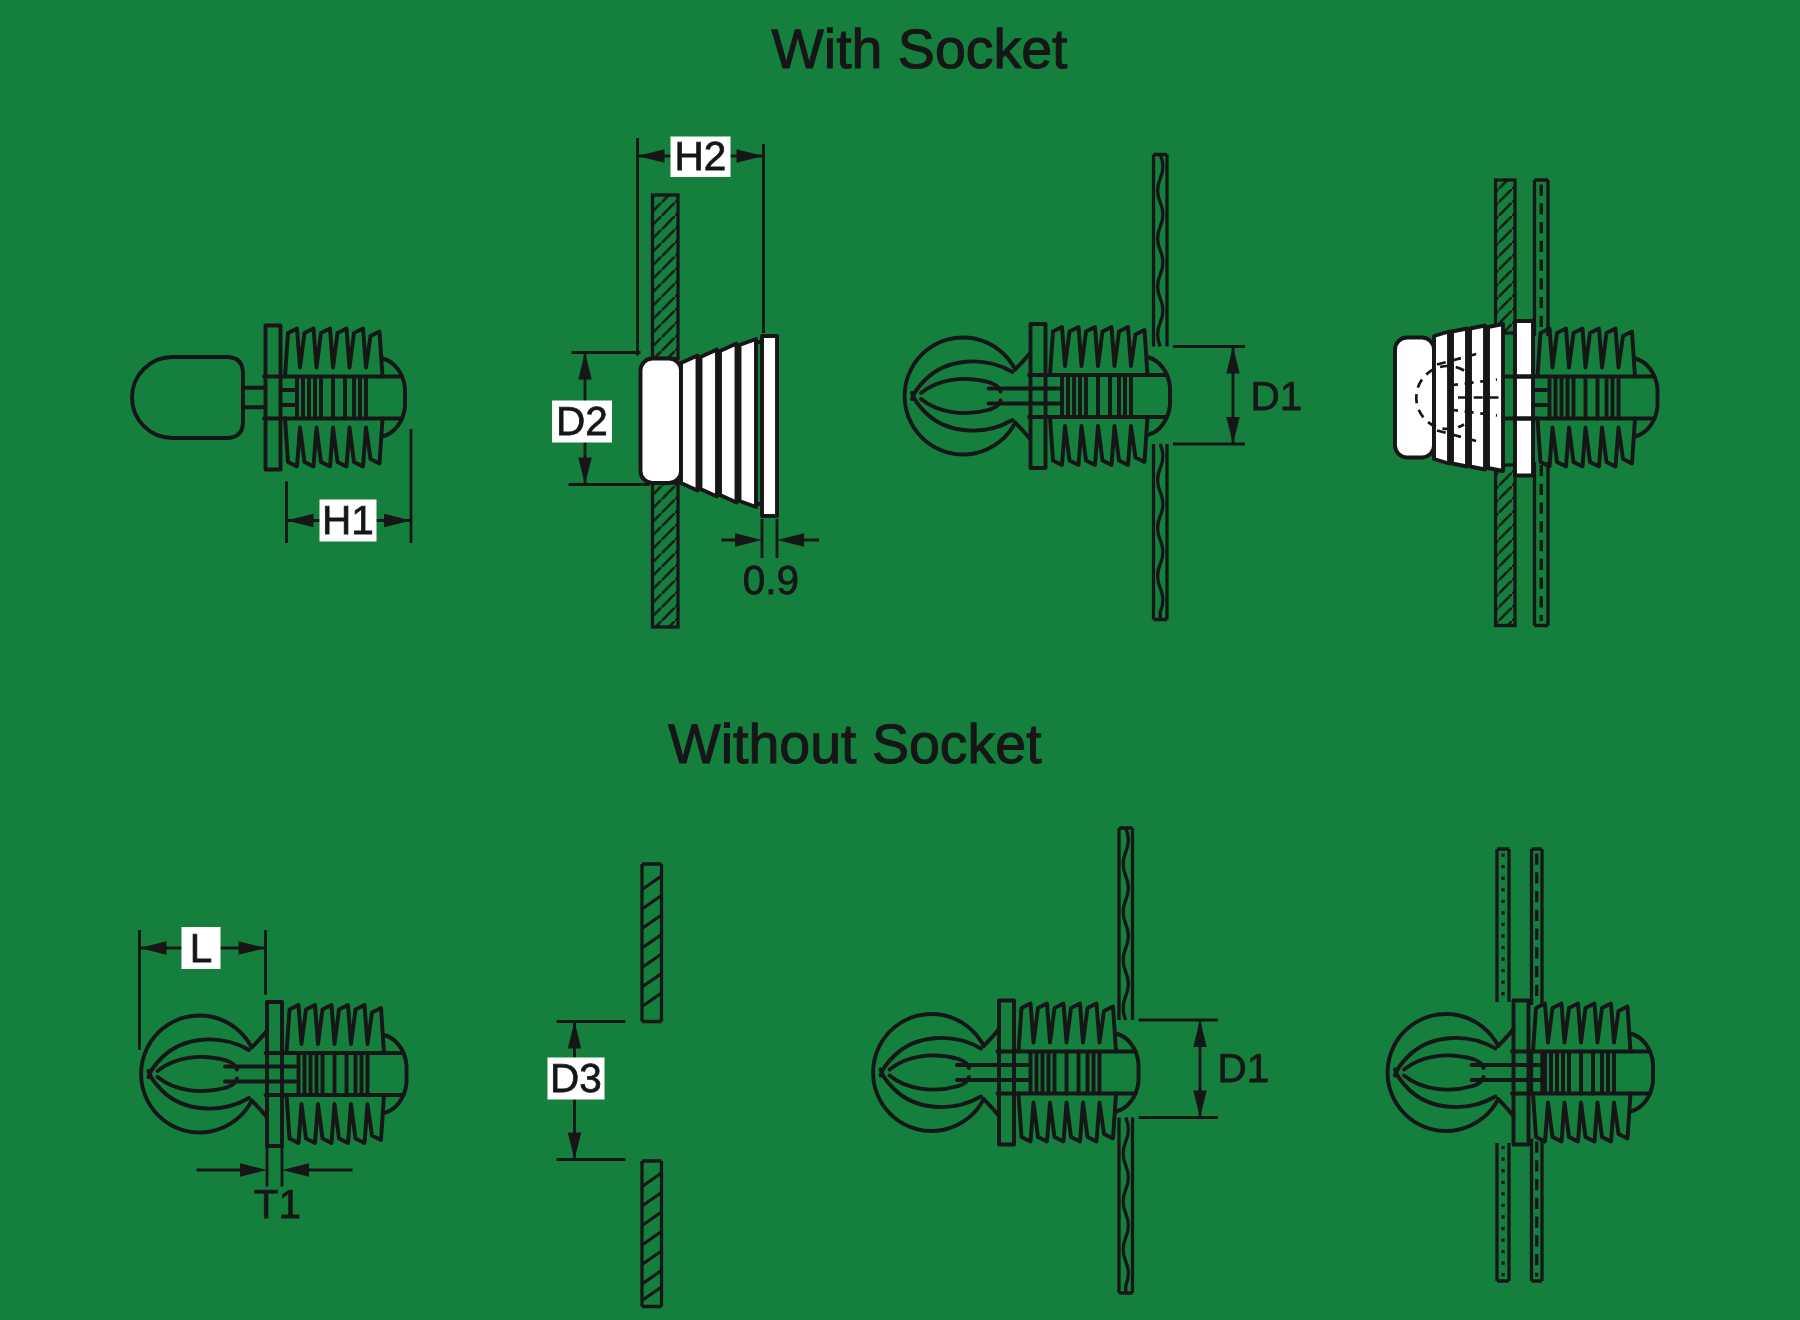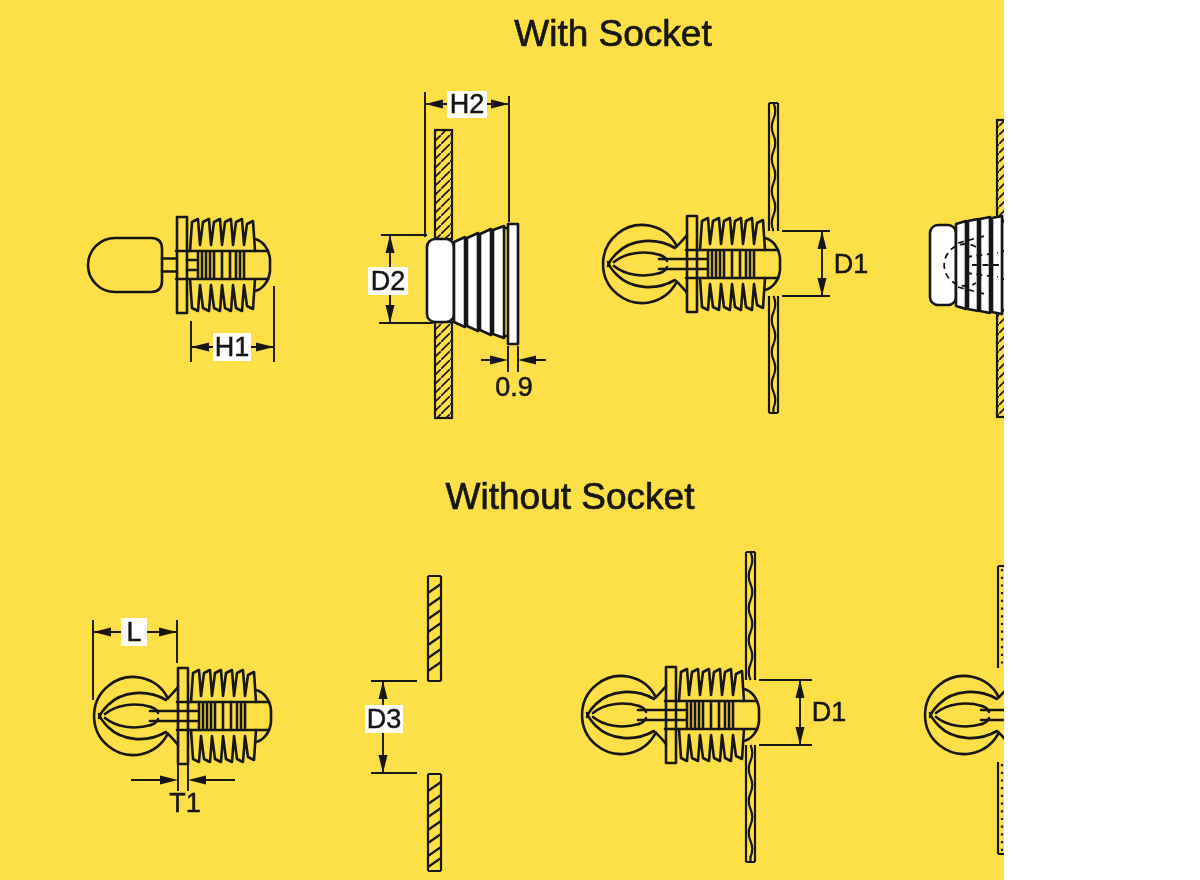--- a/index.html
+++ b/index.html
@@ -1,16 +1,16 @@
 <!DOCTYPE html>
 <html><head>
 <meta charset="utf-8">
 <style>
   html,body{margin:0;padding:0;background:#ffffff;}
-  .canvas{position:relative;width:1004px;height:880px;background:#fde047;overflow:hidden;}
+  .canvas{position:relative;width:1200px;height:880px;background:#15803d;overflow:hidden;}
   svg{display:block;}
   .title{font-family:"Liberation Sans",sans-serif;font-size:37px;font-weight:400;
          fill:#161616;stroke:#161616;stroke-width:.7px;}
   .dim-label{font-family:"Liberation Sans",sans-serif;font-size:27px;font-weight:400;
          fill:#161616;stroke:#161616;stroke-width:.5px;}
   .ol{fill:none;stroke:#161616;stroke-width:2.6;stroke-linecap:round;stroke-linejoin:round;}
   .olw{fill:#ffffff;stroke:#161616;stroke-width:2.6;stroke-linejoin:round;}
   .pl{fill:none;stroke:#161616;stroke-width:2.2;}
   .dim{fill:none;stroke:#161616;stroke-width:1.9;}
   .ah{fill:#161616;stroke:none;}

